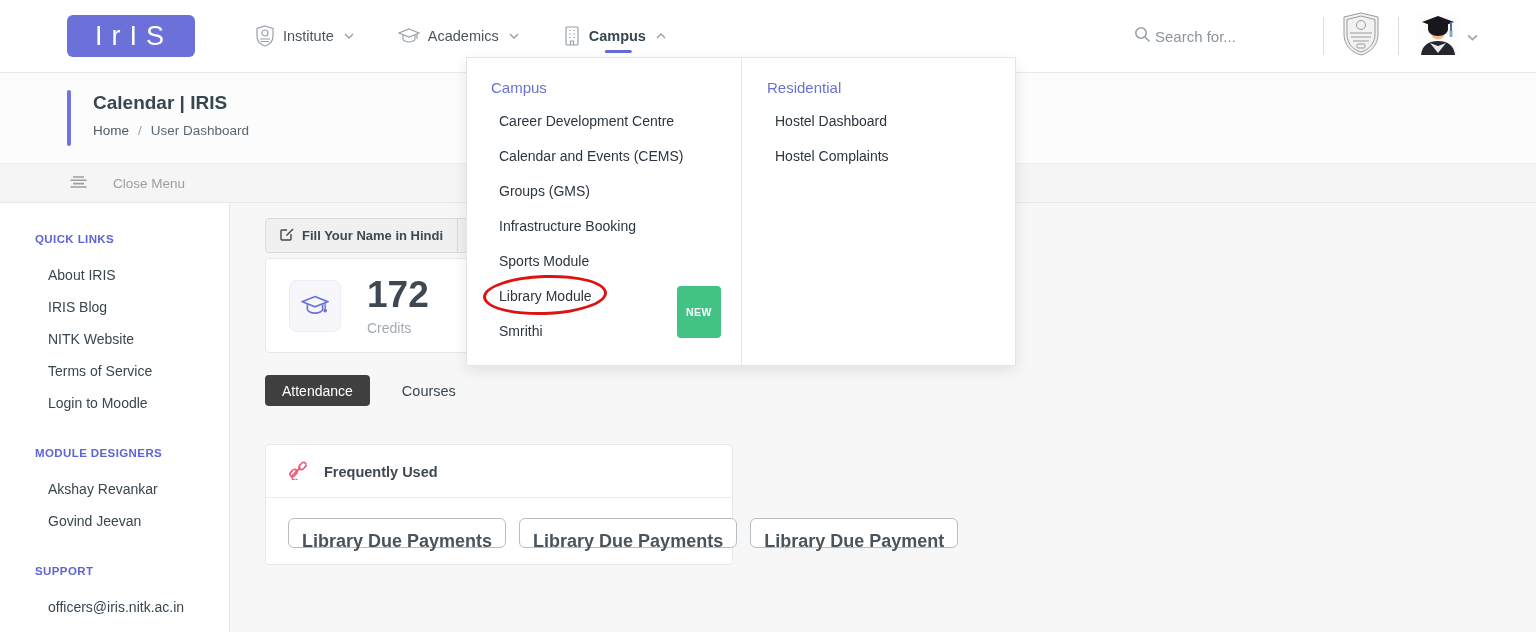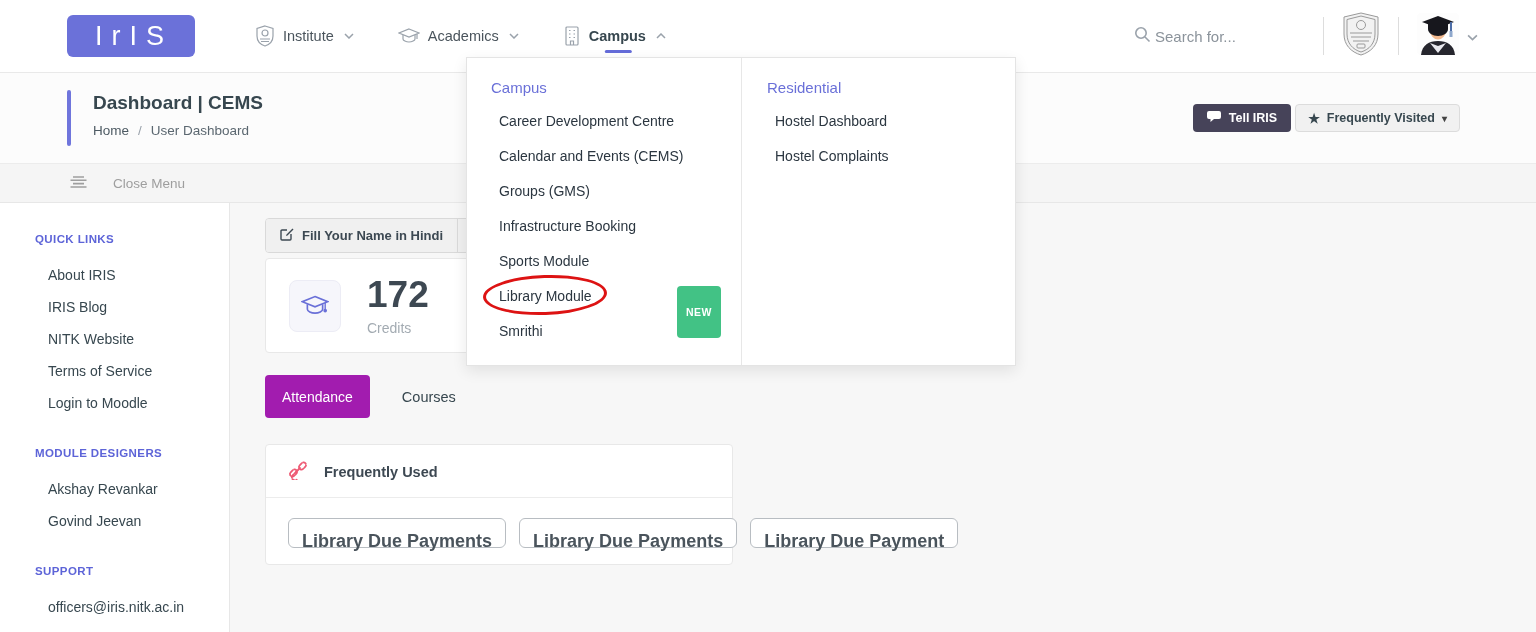--- a/index.html
+++ b/index.html
@@ -75,21 +75,21 @@
 
   .credits-card { position:absolute; left:35px; top:55px; width:405px; height:95px; background:#fff;
                   border:1px solid #e8e8e8; border-radius:4px; display:flex; align-items:center;
                   padding-left:23px; gap:26px; }
   .credits-icon-tile { width:52px; height:52px; background:#f6f6fb; border:1px solid #ececf5;
                   border-radius:8px; display:flex; align-items:center; justify-content:center; }
   .credits-num { font-size:37px; font-weight:700; color:#3d4852; line-height:1; }
   .credits-label { font-size:14px; color:#a3abb2; margin-top:7px; }
 
   .tabs { position:absolute; left:35px; top:172px; display:flex; align-items:center; gap:32px; }
-  .tab-active { background:#a21caf; color:#fff; border:none; border-radius:4px; height:43px;
+  .tab-active { background:#404040; color:#fff; border:none; border-radius:4px; height:31px;
                 padding:0 17px; font-size:14px; cursor:pointer;
                 font-family:"Liberation Sans", sans-serif; }
   .tab-plain { background:none; border:none; font-size:14.5px; color:#37474f; cursor:pointer;
                 font-family:"Liberation Sans", sans-serif; }
 
   .freq-card { position:absolute; left:35px; top:241px; width:468px; height:121px; background:#fff;
                border:1px solid #e8e8e8; border-radius:4px; }
   .freq-head { display:flex; align-items:center; gap:16px; padding:15px 20px 13px 22px;
                border-bottom:1px solid #ececec; }
   .freq-title { font-size:14.5px; font-weight:700; color:#3d4852; }
@@ -210,42 +210,27 @@
             </svg>
         </span>
       </div>
     </div>
   </header>
 
   <section class="page-header">
     <div class="title-block">
       <div class="title-bar"></div>
       <div>
-        <div class="page-title">Dashboard | CEMS</div>
+        <div class="page-title">Calendar | IRIS</div>
         <div class="breadcrumb">
           <span>Home</span>
           <span class="sep">/</span>
           <span class="crumb-current">User Dashboard</span>
         </div>
       </div>
-    </div>
-    <div class="header-actions">
-      <button class="btn-telliris">
-        <span>
-          <svg width="14" height="12" viewBox="0 0 14 12" fill="#fff">
-            <path d="M2 0 h10 a2 2 0 0 1 2 2 v4 a2 2 0 0 1 -2 2 h-5 l-3.5 3 v-3 h-1.5 a2 2 0 0 1 -2 -2 v-4 a2 2 0 0 1 2 -2 z"></path>
-          </svg>
-        </span>
-        <span>Tell IRIS</span>
-      </button>
-      <button class="btn-freqvisited">
-        <span style="font-size:13px;">★</span>
-        <span>Frequently Visited</span>
-        <span class="caret">▾</span>
-      </button>
     </div>
   </section>
 
   <div class="close-menu-bar">
     <span>
       <svg width="17" height="12" viewBox="0 0 17 12" stroke="#9e9e9e" stroke-width="1.6">
         <path d="M3 1 h11 M0.5 4.3 h16 M3 7.6 h11 M0.5 11 h16"></path>
       </svg>
     </span>
     <span>Close Menu</span>

